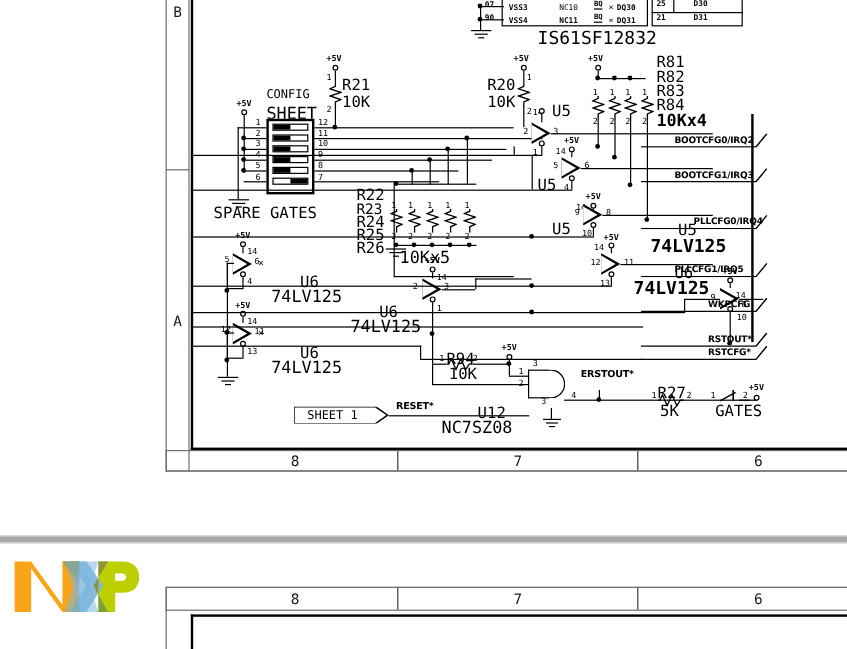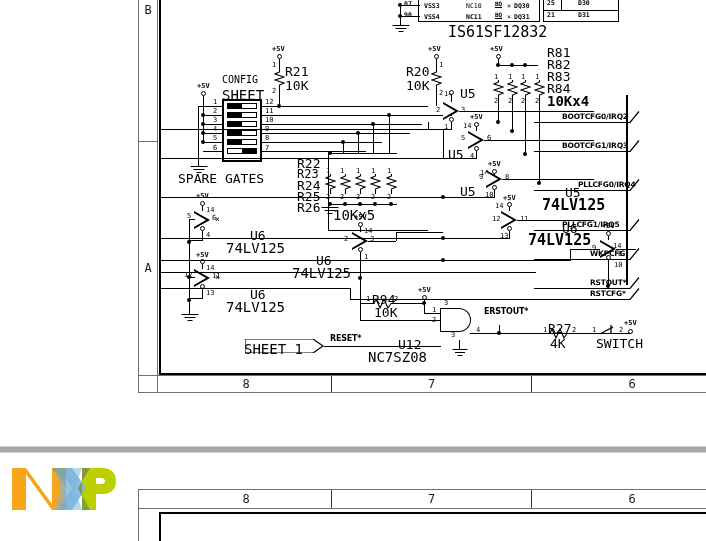--- a/index.html
+++ b/index.html
@@ -493,37 +493,37 @@
   <div class="gnd abs" style="left:452px;top:349px;width:15px;height:7px;">
     <i style="top:0;width:15px;"></i>
       <i style="top:3px;width:10px;"></i>
       <i style="top:6px;width:5px;"></i>
   </div>
   <div class="w wv" style="left:459px;top:340px;height:9px;"></div>
 
   <svg class="flag" style="left:245px;top:339px;" width="80" height="14">
     <polygon points="0,0 68,0 78,7 68,14 0,14" fill="#fff" stroke="#000" stroke-width="1.2"></polygon>
   </svg>
-  <div class="nm" style="left:244px;top:342px;font-size:14px;">SHEET 1</div>
+  <div class="nm" style="left:256px;top:342px;font-size:10px;">SHEET 1</div>
   <div class="sig" style="left:330px;top:335px;font-size:8px;">RESET*</div>
   <div class="w wh" style="left:324px;top:346px;width:117px;"></div>
 
   <div class="sig" style="left:484px;top:308px;font-size:8px;text-align:right;">ERSTOUT*</div>
   <div class="dot" style="left:497px;top:331px;"></div>
   <div class="w wv" style="left:499px;top:325px;height:8px;"></div>
 
   <div class="pin" style="left:543px;top:327px;">1</div>
   <svg class="reshz" style="left:548px;top:328px;" width="22" height="11">
     <polyline points="0,5.5 2,5.5 4,1 8,10 12,1 16,10 19,5.5 22,5.5" fill="none" stroke="#000" stroke-width="1.1"></polyline>
   </svg>
   <div class="pin" style="left:572px;top:327px;">2</div>
   <div class="nm" style="left:548px;top:322px;font-size:13px;">R27</div>
-  <div class="nm" style="left:550px;top:337px;font-size:13px;">4K</div>
+  <div class="nm" style="left:550px;top:337px;font-size:13px;">5K</div>
   <div class="pin" style="left:592px;top:327px;">1</div>
-  <div class="nm" style="left:596px;top:337px;font-size:13px;">SWITCH</div>
+  <div class="nm" style="left:596px;top:337px;font-size:13px;">GATES</div>
   <svg class="abs" style="left:600px;top:325px;" width="16" height="14">
     <line x1="0" y1="9" x2="13" y2="2" stroke="#000" stroke-width="1.3"></line>
     <line x1="11" y1="0" x2="11" y2="9" stroke="#000" stroke-width="1.3"></line>
   </svg>
   <div class="pin" style="left:619px;top:327px;">2</div>
   <div class="w wh" style="left:616px;top:333px;width:15px;"></div>
   <div class="vcc" style="left:628px;top:329px;"></div>
   <div class="pin" style="left:624px;top:320px;font-weight:bold;">+5V</div>
 
   <div class="abs" style="left:626px;top:95px;width:2px;height:190px;background:#000;"></div>

